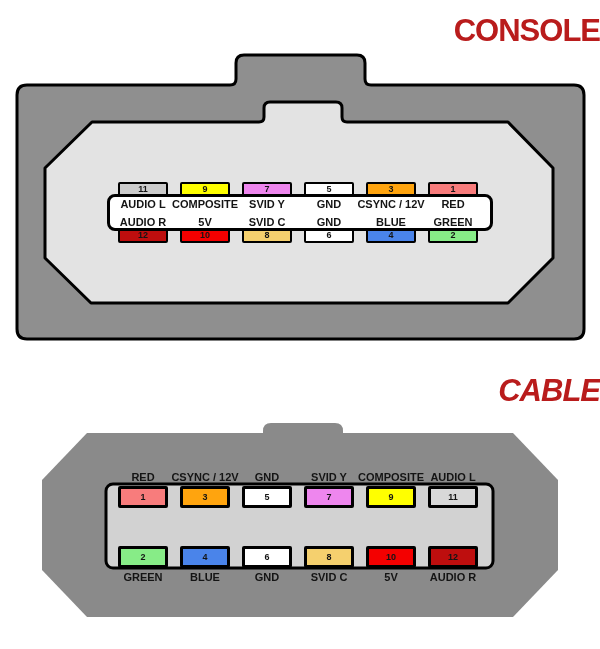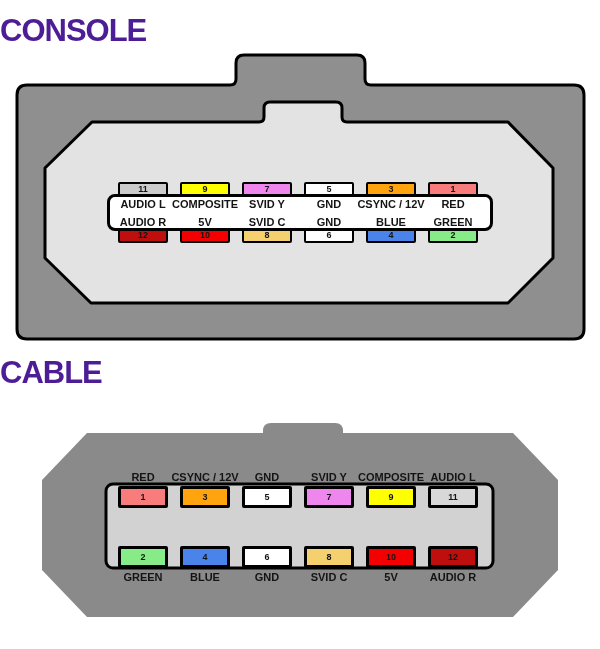--- a/index.html
+++ b/index.html
@@ -1,25 +1,25 @@
 <!DOCTYPE html>
 <html><head>
 <meta charset="utf-8">
 <style>
   html,body{margin:0;padding:0;}
   .stage{
     position:relative;width:600px;height:649px;background:#ffffff;
     font-family:"Liberation Sans", sans-serif;overflow:hidden;
   }
   .title{
-    position:absolute;left:0;width:600px;text-align:left;
-    font-size:31px;font-weight:bold;letter-spacing:-1px;color:#4c1d95;
+    position:absolute;left:0;width:600px;text-align:right;
+    font-size:31px;font-weight:bold;letter-spacing:-1px;color:#b91c1c;
   }
   #console-title{top:13px;}
-  #cable-title{top:355px;}
+  #cable-title{top:373px;font-style:italic;}
   .shapes{position:absolute;left:0;top:0;z-index:0;}
   .pin{
     position:absolute;width:50px;box-sizing:border-box;
     border:2px solid #000;border-radius:2px;text-align:center;
     font-size:9px;font-weight:bold;color:#141414;z-index:1;
   }
   .c-top{top:182px;height:15px;line-height:11px;}
   .c-bot{top:228px;height:15px;line-height:11px;}
   .k-top,.k-bot{border-width:3px;height:22px;line-height:16px;z-index:3;}
   .k-top{top:486px;}

